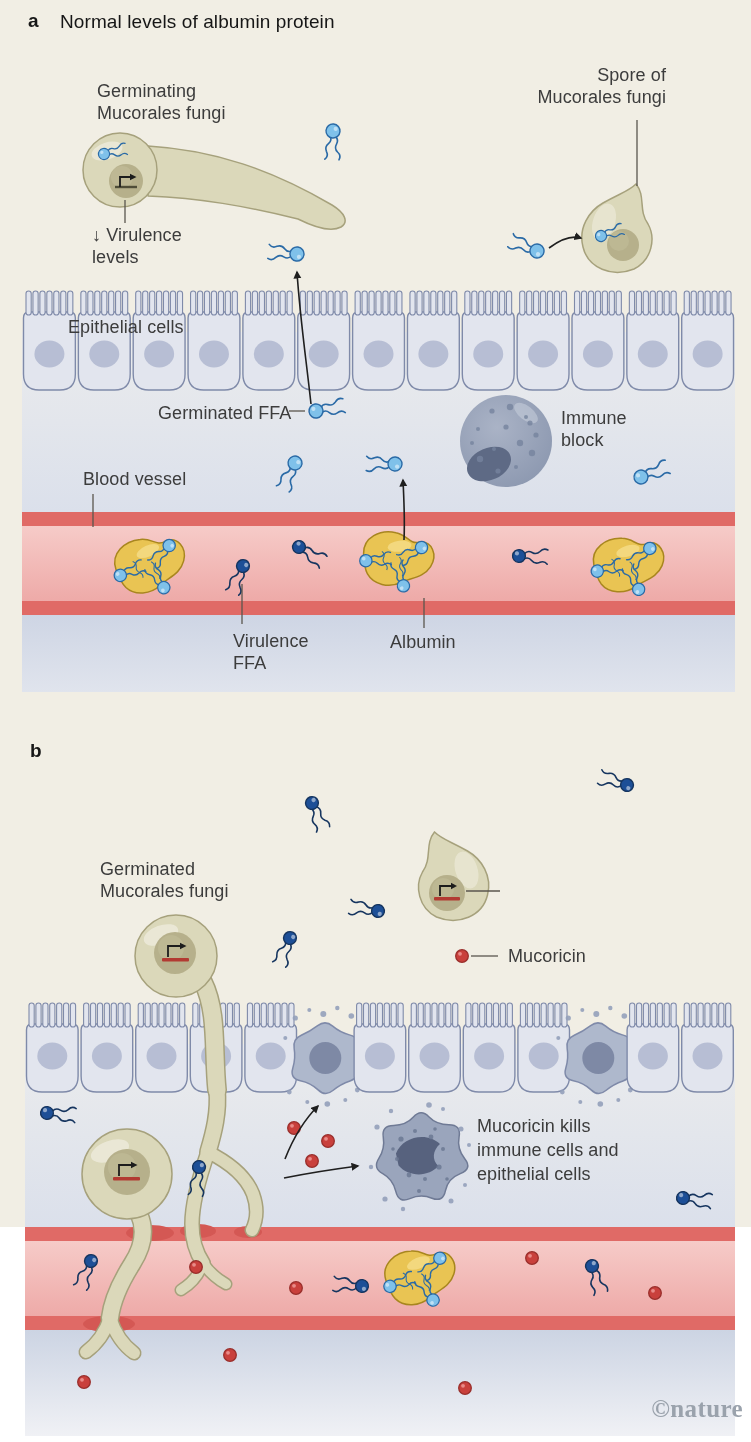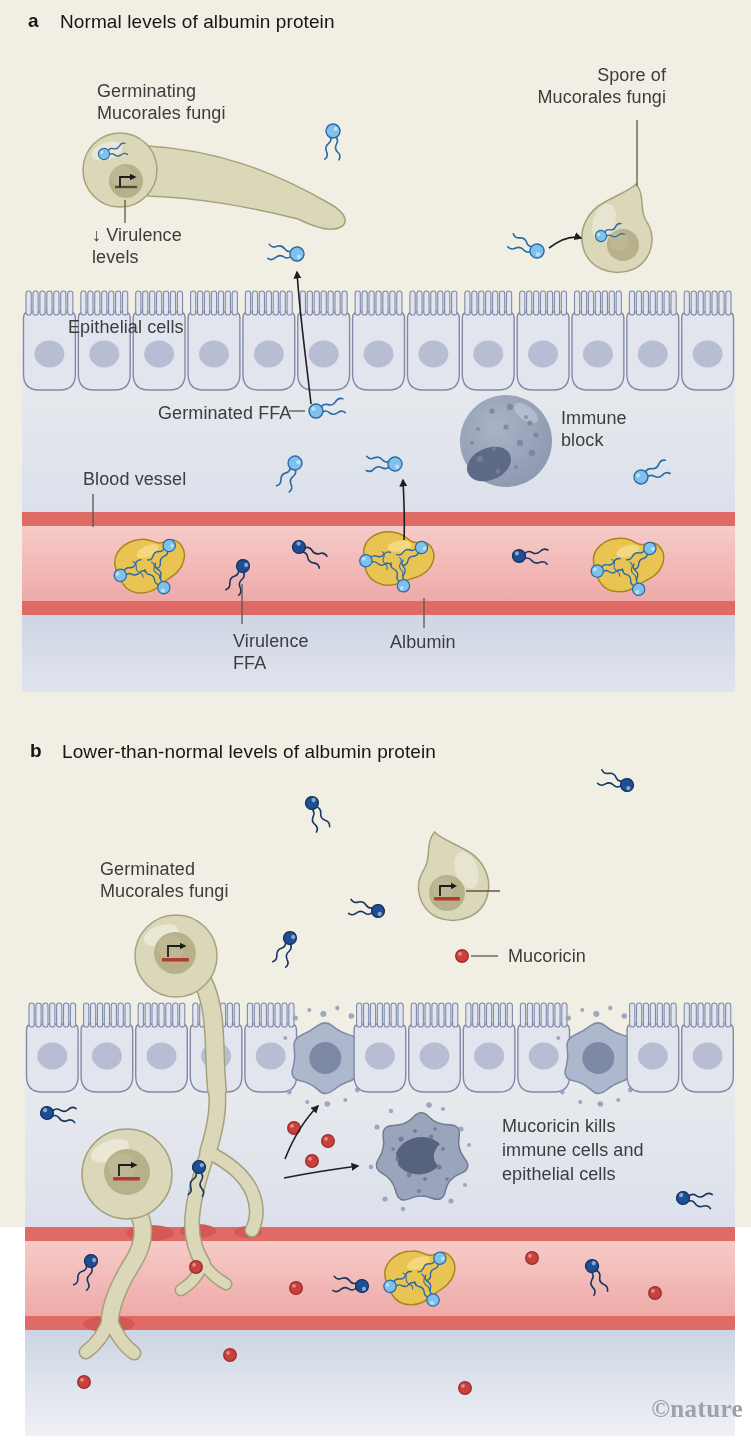--- a/index.html
+++ b/index.html
@@ -805,27 +805,26 @@
     <div>block</div>
   </div>
   <div class="lbl" style="left:83px;top:468px">Blood vessel</div>
   <div class="lbl" style="left:233px;top:630px">
     <div>Virulence</div>
     <div>FFA</div>
   </div>
   <div class="lbl" style="left:390px;top:631px">Albumin</div>
 
   <div class="panel-marker" style="left:30px;top:740px">b</div>
-  <div class="panel-title" style="left:62px;top:741px">Lower-than-normal levels of albumin protein</div>
 
   <div class="lbl" style="left:100px;top:858px">
     <div>Germinated</div>
     <div>Mucorales fungi</div>
   </div>
   <div class="lbl" style="left:508px;top:945px">Mucoricin</div>
-  <div class="lbl lh24" style="left:502px;top:1114px">
+  <div class="lbl lh24" style="left:477px;top:1114px">
     <div>Mucoricin kills</div>
     <div>immune cells and</div>
     <div>epithelial cells</div>
   </div>
 
   <div class="credit" style="right:8px;top:1395px">©nature</div>
 </div>
 
 </body></html>

